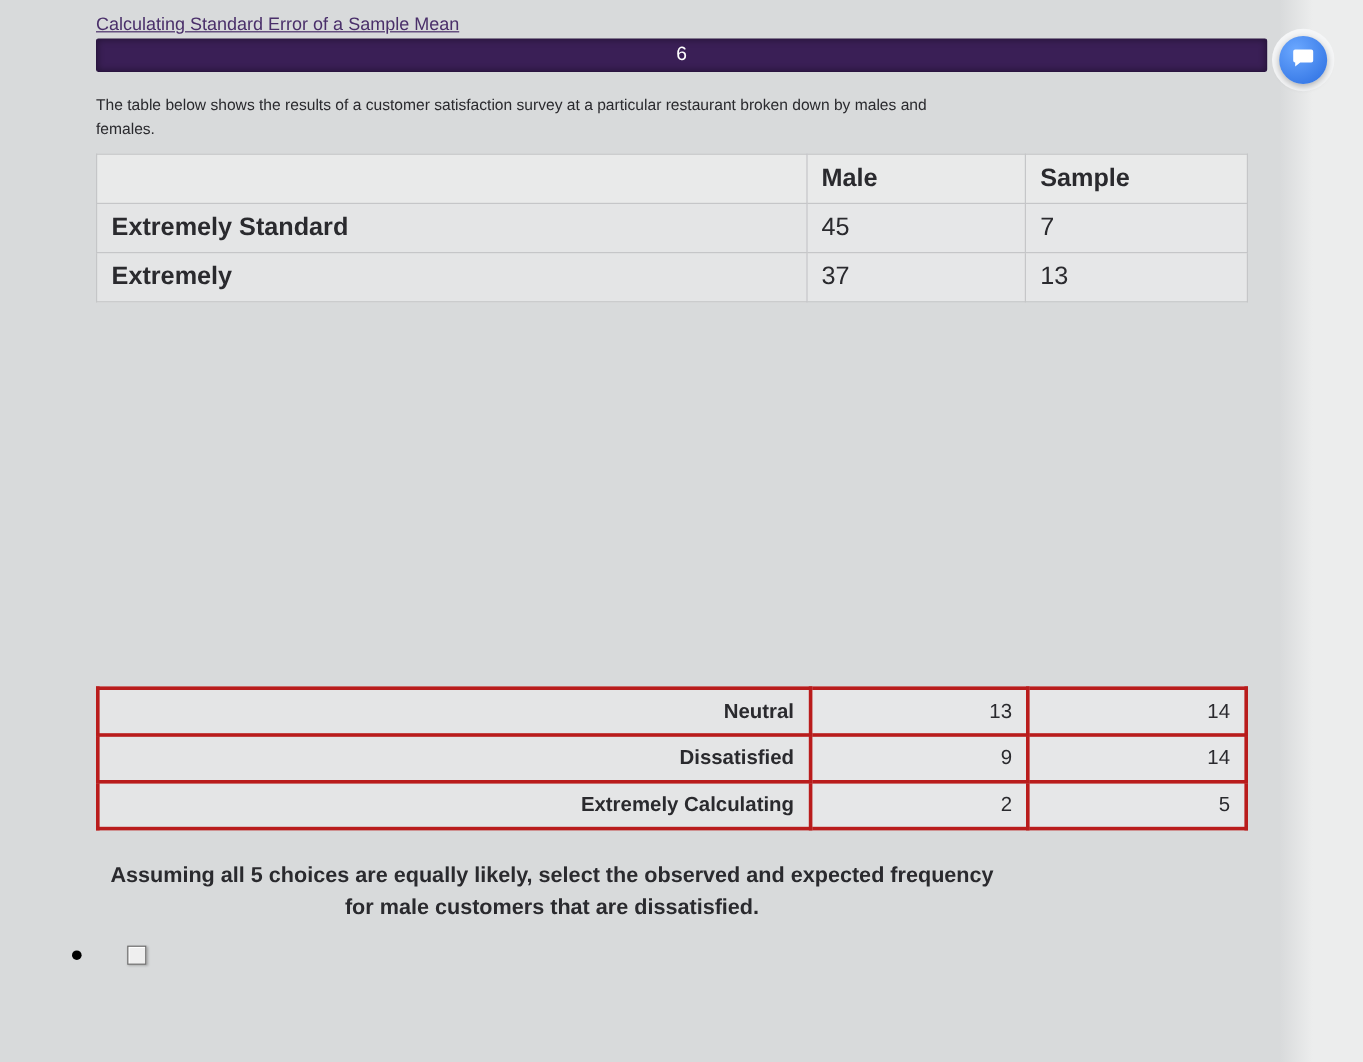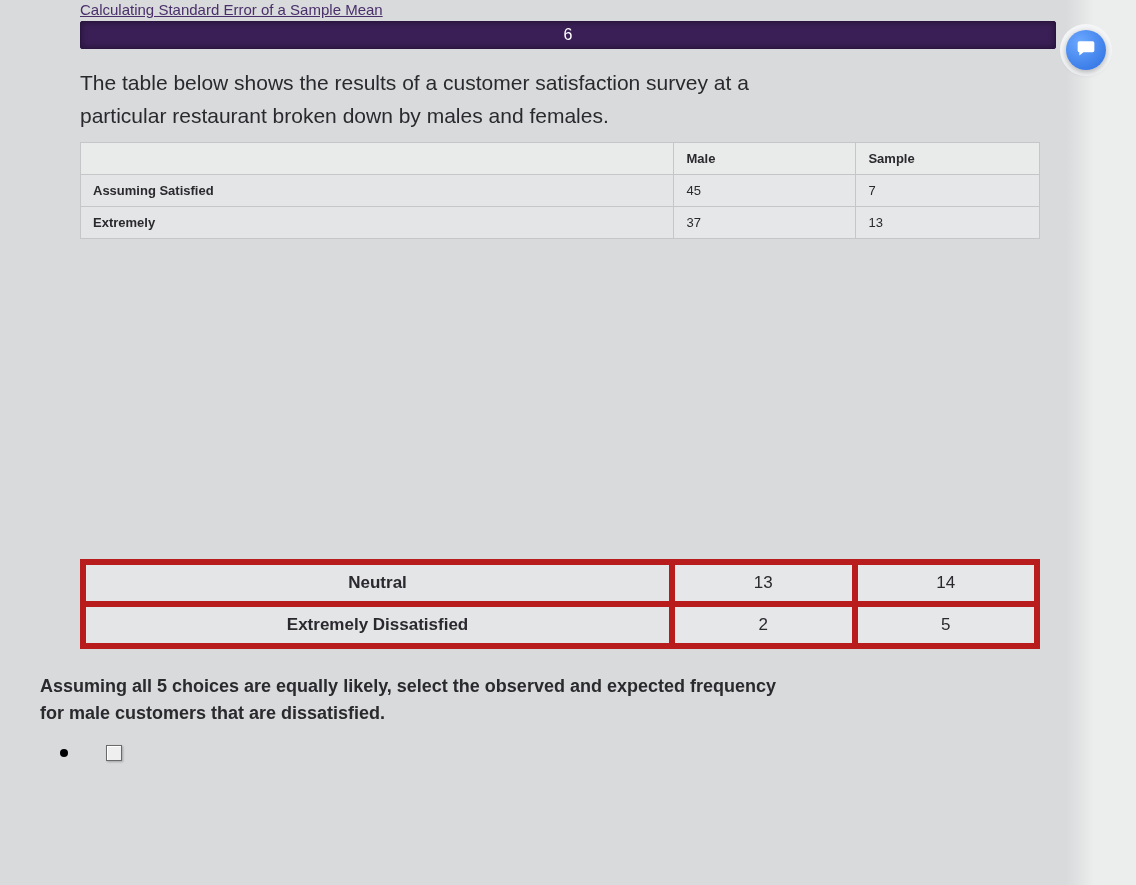--- a/index.html
+++ b/index.html
@@ -15,48 +15,48 @@
   }
   .page {
     padding: 0 0 0 0;
   }
   .header-link {
     color: #4a2f6a;
     text-decoration: underline;
     font-size: 15px;
     margin-left: 80px;
     display: inline-block;
-    padding-top: 1px;
+    padding-top: 12px;
   }
   .progress-bar {
     margin: 2px 80px 0 80px;
     height: 26px;
     background: #3a1f56;
     border: 1px solid #2a1540;
     position: relative;
     text-align: center;
     color: #fff;
     font-size: 16px;
     line-height: 26px;
     border-radius: 2px;
     box-shadow: inset 0 0 6px rgba(0,0,0,.4);
   }
   .question-text {
     margin: 18px 80px 10px 80px;
-    font-size: 21px;
+    font-size: 13px;
     color: #2a2a2e;
     line-height: 1.55;
     max-width: 720px;
   }
   .tbl {
     margin: 10px 80px 0 80px;
     width: 960px;
     border-collapse: collapse;
     background: #e6e7e8;
-    font-size: 13px;
+    font-size: 21px;
   }
   .tbl th, .tbl td {
     text-align: left;
     padding: 8px 12px;
     border: 1px solid #c5c6c8;
     color: #2a2a2e;
   }
   .tbl th {
     font-weight: 700;
     background: #e9eaea;
@@ -69,32 +69,33 @@
     height: 320px;
   }
   .tbl2 {
     margin: 0 80px 0 80px;
     width: 960px;
     border-collapse: collapse;
     background: #e6e7e8;
     font-size: 17px;
   }
   .tbl2 td {
-    text-align: center;
+    text-align: right;
     padding: 8px 12px;
-    border: 6px solid #b91c1c;
+    border: 3px solid #b91c1c;
     margin-top: 44px;
   }
   .prompt {
-    margin: 24px 80px 0 40px;
+    margin: 24px 80px 0 80px;
     font-size: 18px;
     font-weight: 700;
     color: #2a2a2e;
     max-width: 760px;
     line-height: 1.5;
+    text-align: center;
   }
   .bullet-row {
     margin: 18px 60px 0 60px;
     display: flex;
     align-items: center;
   }
   .bullet {
     width: 8px; height: 8px; background:#000; border-radius:50%;
     margin-right: 38px;
   }
@@ -135,21 +136,21 @@
   <div class="question-text">The table below shows the results of a customer satisfaction survey at a particular restaurant broken down by males and females.</div>
 
   <table class="tbl">
     <tbody>
         <tr>
       <th class="col-cat"></th>
       <th class="col-m">Male</th>
       <th class="col-f">Sample</th>
     </tr>
     <tr>
-      <td class="row-label">Assuming Satisfied</td>
+      <td class="row-label">Extremely Standard</td>
       <td>45</td>
       <td>7</td>
     </tr>
     <tr>
       <td class="row-label">Extremely</td>
       <td>37</td>
       <td>13</td>
     </tr>
   </tbody>
     </table>
@@ -157,21 +158,26 @@
   <div class="gap"></div>
 
   <table class="tbl2">
     <tbody>
         <tr>
       <td class="row-label col-cat" style="width:620px">Neutral</td>
       <td style="width:170px">13</td>
       <td style="width:170px">14</td>
     </tr>
     <tr>
-      <td class="row-label">Extremely Dissatisfied</td>
+      <td class="row-label">Dissatisfied</td>
+      <td>9</td>
+      <td>14</td>
+    </tr>
+    <tr>
+      <td class="row-label">Extremely Calculating</td>
       <td>2</td>
       <td>5</td>
     </tr>
   </tbody>
     </table>
 
   <div class="prompt">Assuming all 5 choices are equally likely, select the observed and expected frequency for male customers that are dissatisfied.</div>
 
   <div class="bullet-row">
     <div class="bullet"></div>

